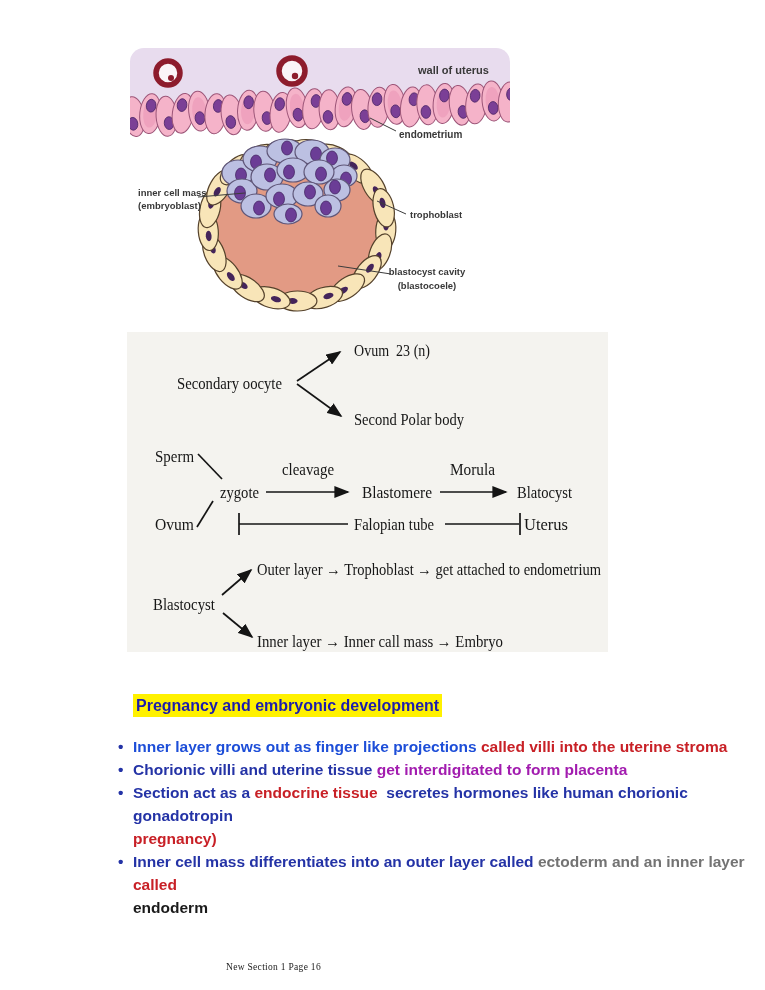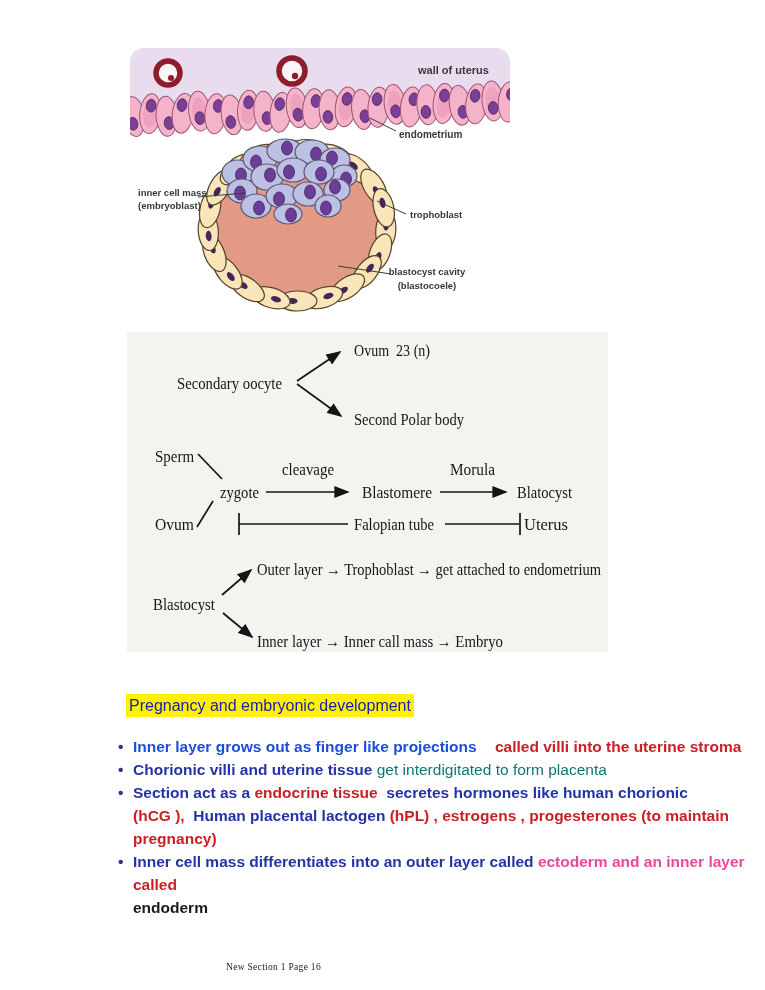--- a/index.html
+++ b/index.html
@@ -3,22 +3,22 @@
 <meta charset="utf-8">
 <style>
   html,body{margin:0;padding:0;background:#ffffff;}
   .page{position:relative;width:765px;height:990px;background:#ffffff;
         font-family:"Liberation Sans",sans-serif;overflow:hidden;padding-left:28px;}
   .fig1{position:absolute;left:130px;top:48px;}
   .fig2{position:absolute;left:127px;top:332px;}
   .fig2 text{font-family:"Liberation Serif",serif;font-size:17px;fill:#161616;white-space:pre;}
   .fig1 text{font-family:"Liberation Sans",sans-serif;fill:#383838;}
   .notes{position:absolute;left:118px;top:694px;width:646px;}
-  .heading{display:inline-block;margin-left:8px;background:#fff100;color:#1c1cae;
-           font-weight:400;font-size:16px;line-height:21px;padding:1px 3px;}
+  .heading{display:inline-block;margin-left:15px;background:#fff100;color:#1c1cae;
+           font-weight:700;font-size:16px;line-height:21px;padding:1px 3px;}
   .lines{margin-top:18px;}
   .nline{display:flex;font-size:15.5px;line-height:23px;font-weight:700;}
   .marker{width:15px;flex:none;font-weight:700;}
   .nline span.seg{white-space:pre;}
   .footer{position:absolute;left:226px;top:962px;font-family:"Liberation Serif",serif;
           font-size:9.5px;color:#1a1a1a;letter-spacing:.3px;}
 </style>
 </head>
 <body>
 
@@ -231,47 +231,45 @@
     <text x="26" y="278" textLength="62" lengthAdjust="spacingAndGlyphs">Blastocyst</text>
     <text x="130" y="315" textLength="246" lengthAdjust="spacingAndGlyphs">Inner layer → Inner call mass → Embryo</text>
   </svg>
 
   <div class="notes">
     <div class="heading">Pregnancy and embryonic development</div>
     <div class="lines" id="noteLines">
         <div class="nline">
           <span class="marker" style="color: rgb(36, 51, 166);">•</span>
           <span class="seg" style="color: #1d4ed8; font-weight: 700;">Inner layer grows out as finger like projections </span>
-          <span class="seg" style="color: rgb(200, 32, 38); font-weight: 700; margin-left: 14px;">called villi into the uterine stroma</span>
+          <span class="seg" style="color: rgb(200, 32, 38); font-weight: 700;">called villi into the uterine stroma</span>
         </div>
         <div class="nline">
           <span class="marker" style="color: rgb(36, 51, 166);">•</span>
           <span class="seg" style="color: rgb(36, 51, 166); font-weight: 700;">Chorionic villi and uterine tissue </span>
-          <span class="seg" style="color: #0f766e; font-weight: 400;">get interdigitated to form placenta</span>
+          <span class="seg" style="color: #a21caf; font-weight: 700;">get interdigitated to form placenta</span>
         </div>
         <div class="nline">
           <span class="marker" style="color: rgb(36, 51, 166);">•</span>
           <span class="seg" style="color: rgb(36, 51, 166); font-weight: 700;">Section act as a </span>
           <span class="seg" style="color: rgb(200, 32, 38); font-weight: 700; text-align: right;">endocrine tissue</span>
           <span class="seg" style="color: rgb(36, 51, 166); font-weight: 700;">  secretes hormones like human chorionic</span>
         </div>
         <div class="nline">
           <span class="marker" style="color: rgb(36, 51, 166);"></span>
-          <span class="seg" style="color: rgb(200, 32, 38); font-weight: 700;">(hCG ),  </span>
-          <span class="seg" style="color: rgb(36, 51, 166); font-weight: 700;">Human placental lactogen </span>
-          <span class="seg" style="color: rgb(200, 32, 38); font-weight: 700;">(hPL) , estrogens , progesterones (to maintain</span>
+          <span class="seg" style="color: rgb(36, 51, 166); font-weight: 700;">gonadotropin</span>
         </div>
         <div class="nline">
           <span class="marker" style="color: rgb(36, 51, 166);"></span>
           <span class="seg" style="color: rgb(200, 32, 38); font-weight: 700;">pregnancy)</span>
         </div>
         <div class="nline">
           <span class="marker" style="color: rgb(36, 51, 166);">•</span>
           <span class="seg" style="color: rgb(36, 51, 166); font-weight: 700;">Inner cell mass differentiates into an outer layer called </span>
-          <span class="seg" style="color: #ec4899; font-weight: 700;">ectoderm and an inner layer</span>
+          <span class="seg" style="color: #737373; font-weight: 700;">ectoderm and an inner layer</span>
         </div>
         <div class="nline">
           <span class="marker" style="color: rgb(36, 51, 166);"></span>
           <span class="seg" style="color: rgb(200, 32, 38); font-weight: 700;">called</span>
         </div>
         <div class="nline">
           <span class="marker" style="color: rgb(36, 51, 166);"></span>
           <span class="seg" style="color: rgb(26, 26, 26); font-weight: 700;">endoderm</span>
         </div>
       </div>

